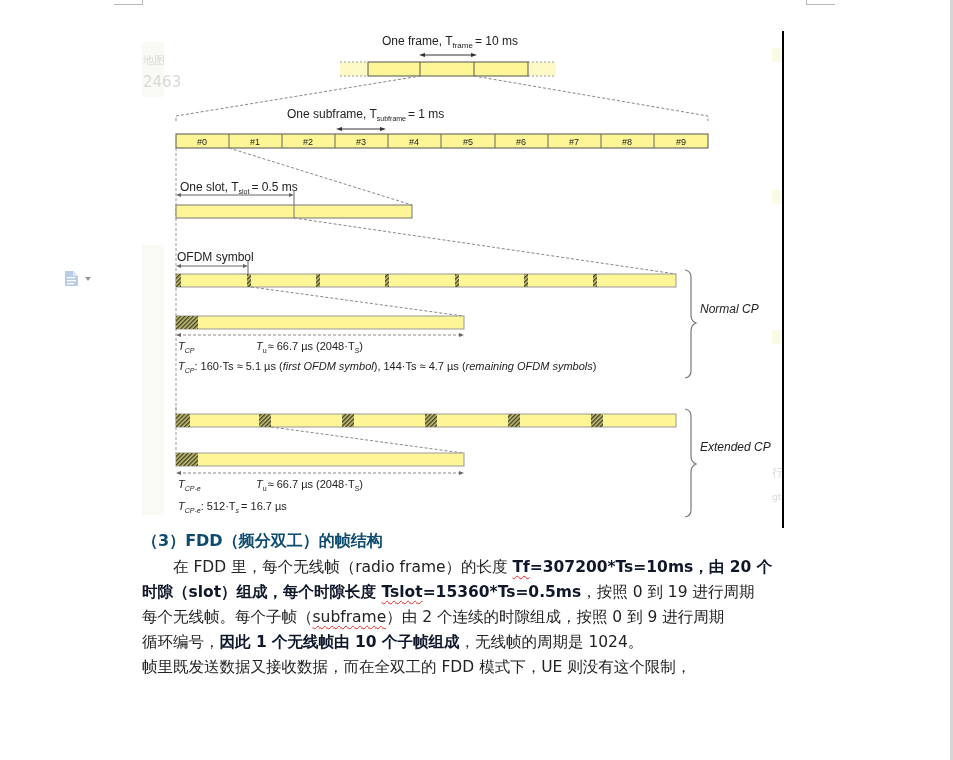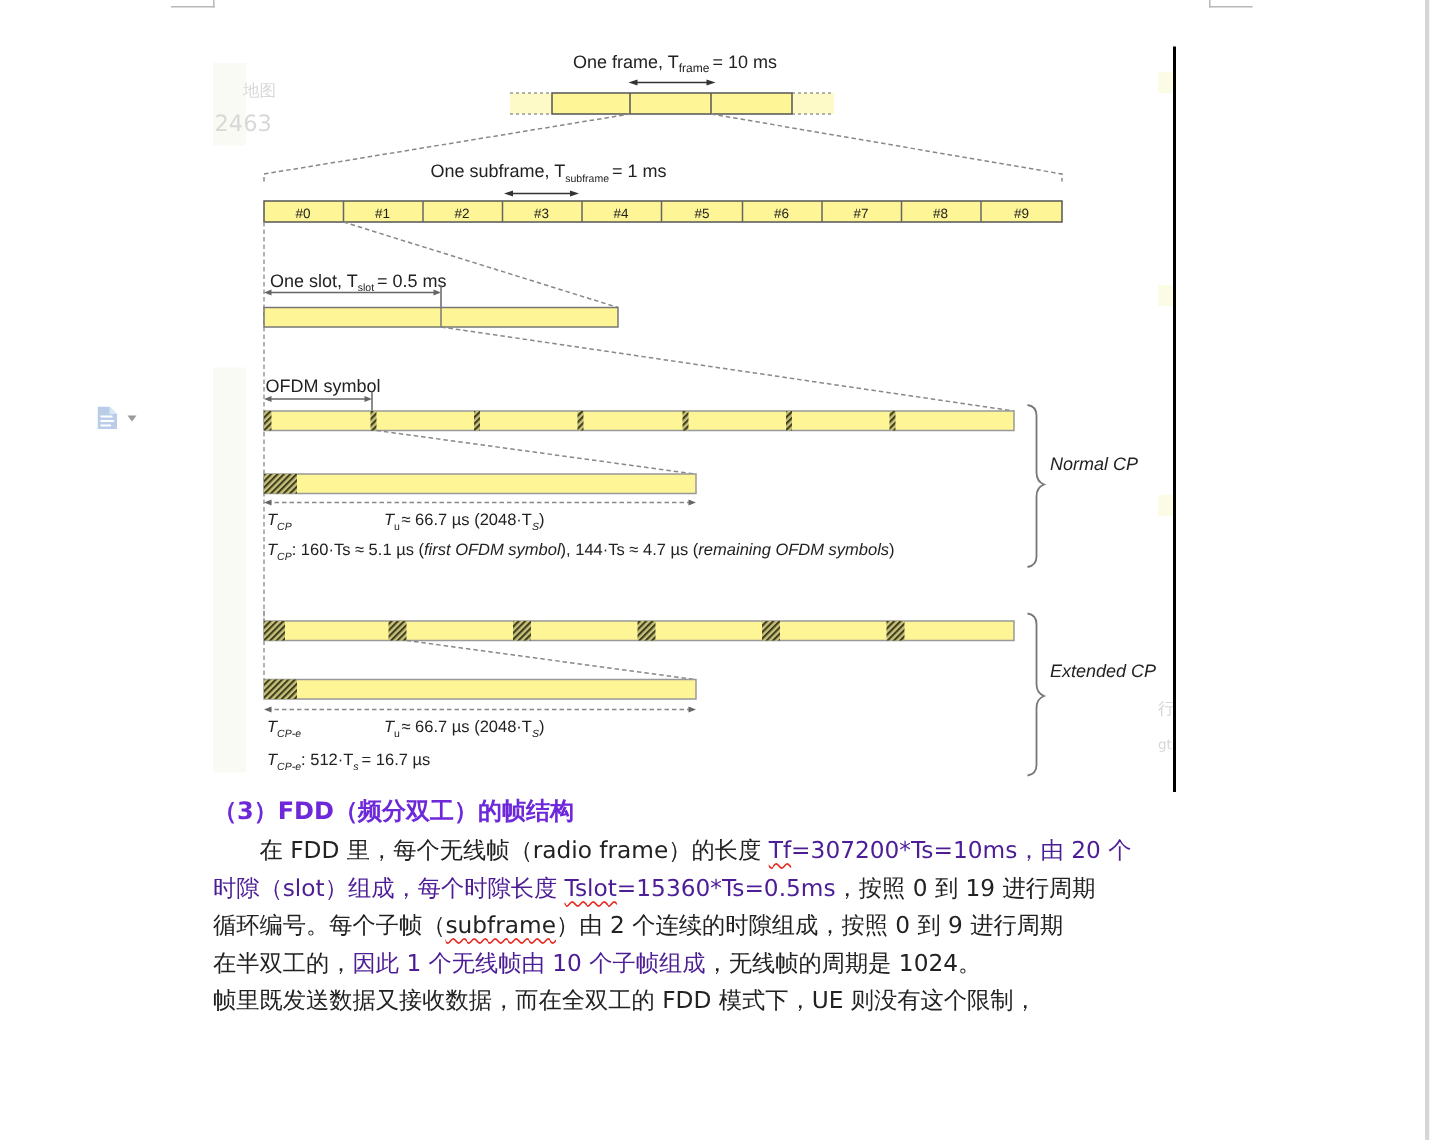--- a/index.html
+++ b/index.html
@@ -14,39 +14,39 @@
   .ghost { position:absolute; color:#d8d8d8; font-size:11px; font-family:"DejaVu Sans", sans-serif; }
   .ghost-panel { position:absolute; background:#fafaf5; }
   .doc-icon { position:absolute; left:65px; top:271px; width:13px; height:15px; }
   .dropdown-arrow { position:absolute; left:85px; top:277px; width:0; height:0;
     border-left:3px solid transparent; border-right:3px solid transparent; border-top:4px solid #999; }
   .image-border { position:absolute; left:782px; top:31px; width:2px; height:497px; background:#000; }
   .figure { position:absolute; left:140px; top:25px; width:642px; height:500px; }
   .figure svg { position:absolute; left:0; top:0; }
   .fig-text { font-family:"Liberation Sans", sans-serif; fill:#222; }
   .heading {
-    position:absolute; left:142px; top:531px; font-size:16px; font-weight:bold; color:#6d28d9;
+    position:absolute; left:142px; top:531px; font-size:16px; font-weight:bold; color:#0c4a6e;
     font-family:"DejaVu Sans", sans-serif; white-space:nowrap;
   }
   .para { position:absolute; left:142px; width:670px; font-size:15.5px; line-height:25px; color:#222;
     font-family:"DejaVu Sans", sans-serif; }
   .para .line { white-space:nowrap; height:25px; }
-  .red { color:#4c1d95; }
+  .red { color:#0f172a;font-weight:bold; }
   .squiggle { text-decoration:underline wavy #e8281e; text-decoration-thickness:1px; text-underline-offset:3px; }
   .indent { padding-left:31px; }
 </style>
 </head>
 <body>
 
 <div class="page-corner corner-tl"></div>
 <div class="page-corner corner-tr"></div>
 <div class="scrollbar-edge"></div>
 
 <div class="ghost-panel" style="left:142px;top:42px;width:22px;height:55px;"></div>
-<div class="ghost" style="left:143px;top:53px;margin-left:19px;">地图</div>
+<div class="ghost" style="left:143px;top:53px;">地图</div>
 <div class="ghost" style="left:143px;top:73px;font-size:15px;">2463</div>
 <div class="ghost-panel" style="left:142px;top:245px;width:22px;height:270px;"></div>
 <div class="ghost-panel" style="left:772px;top:48px;width:10px;height:14px;background:#fbfbe6;"></div>
 <div class="ghost-panel" style="left:772px;top:190px;width:10px;height:14px;background:#fbfbe6;"></div>
 <div class="ghost-panel" style="left:772px;top:330px;width:10px;height:14px;background:#fbfbe6;"></div>
 <div class="ghost" style="left:772px;top:465px;">行</div>
 <div class="ghost" style="left:772px;top:492px;font-size:9px;">gt</div>
 
 <svg class="doc-icon" viewBox="0 0 13 15">
   <path d="M0 0 H8 L13 5 V15 H0 Z" fill="#b9cde9"></path>
@@ -173,19 +173,19 @@
     <path d="M545 384 Q551 385 551 391 L551 431 Q551 437 556 439 Q551 441 551 447 L551 485 Q551 491 545 492" fill="none" stroke="#777" stroke-width="1.2"></path>
     <text class="fig-text" x="560" y="426" font-size="12" font-style="italic">Extended CP</text>
   </svg>
 </div>
 
 <div class="heading">（3）FDD（频分双工）的帧结构</div>
 
 <div class="para" style="top:555px;">
   <div class="line indent"><span>在 FDD 里，每个无线帧（radio frame）的长度 </span><span class="red squiggle">Tf</span><span class="red">=307200*Ts=10ms，由 20 个</span></div>
   <div class="line"><span class="red">时隙（slot）组成，每个时隙长度 </span><span class="red squiggle">Tslot</span><span class="red">=15360*Ts=0.5ms</span><span>，按照 0 到 19 进行周期</span></div>
-  <div class="line"><span>循环编号。每个子帧（</span><span class="squiggle">subframe</span><span>）由 2 个连续的时隙组成，按照 0 到 9 进行周期</span></div>
-  <div class="line"><span>在半双工的，</span><span class="red">因此 1 个无线帧由 10 个子帧组成</span><span>，无线帧的周期是 1024。</span></div>
+  <div class="line"><span>每个无线帧。每个子帧（</span><span class="squiggle">subframe</span><span>）由 2 个连续的时隙组成，按照 0 到 9 进行周期</span></div>
+  <div class="line"><span>循环编号，</span><span class="red">因此 1 个无线帧由 10 个子帧组成</span><span>，无线帧的周期是 1024。</span></div>
 </div>
 
 <div class="para" style="top:655px;">
   <div class="line">帧里既发送数据又接收数据，而在全双工的 FDD 模式下，UE 则没有这个限制，</div>
 </div>
 
 </body></html>

